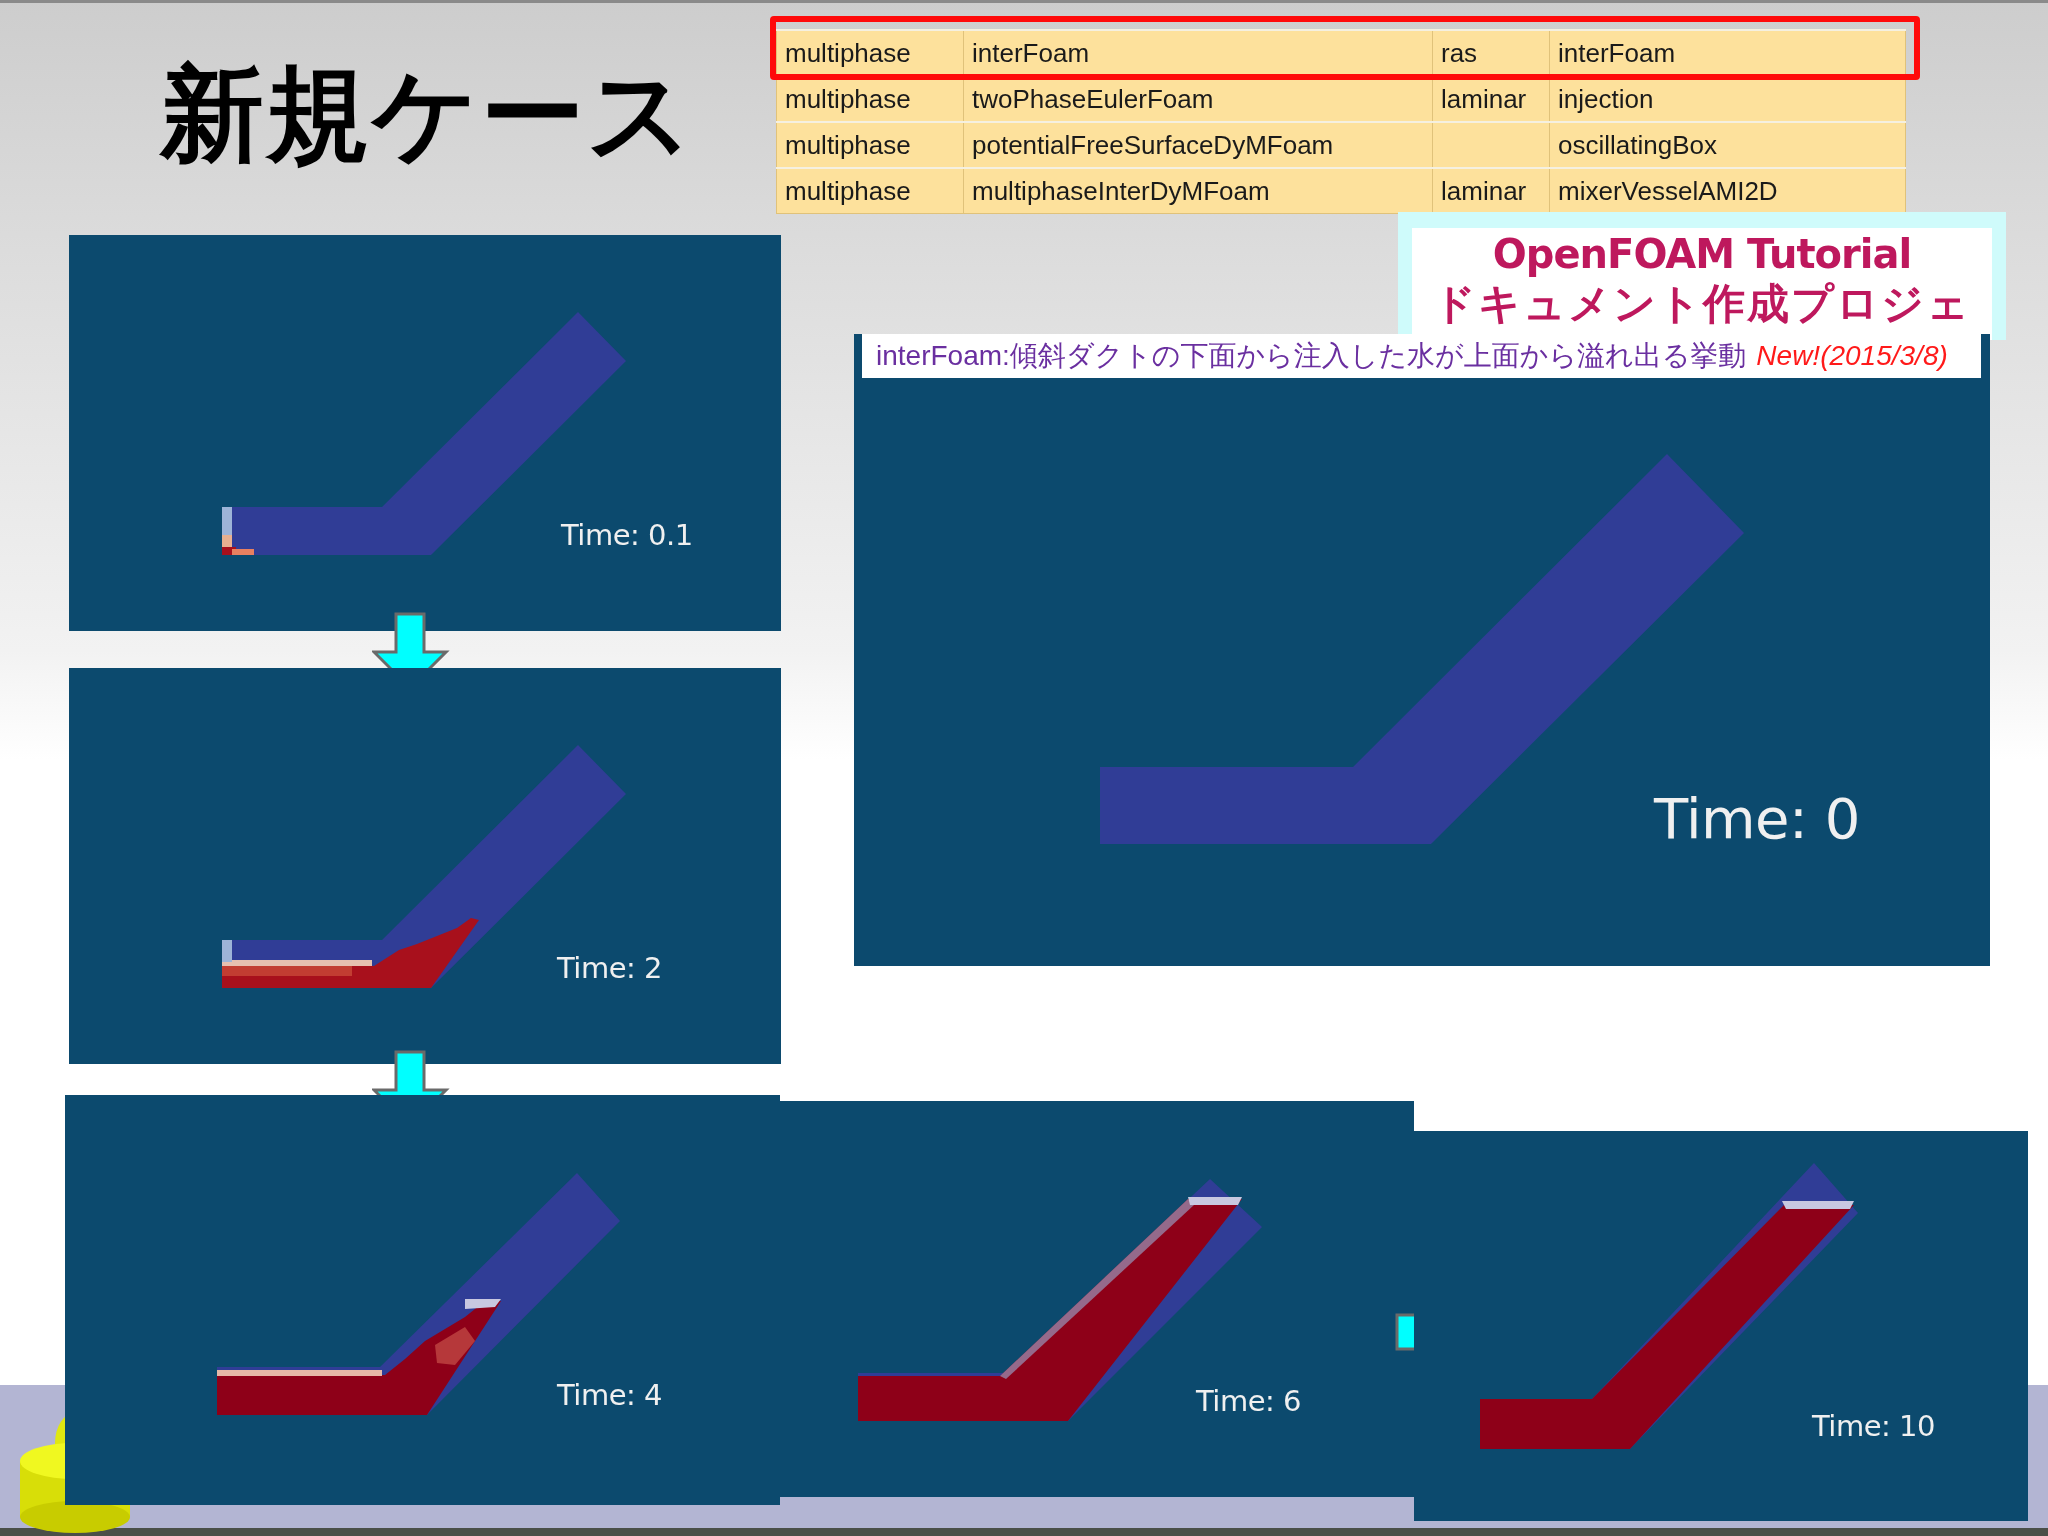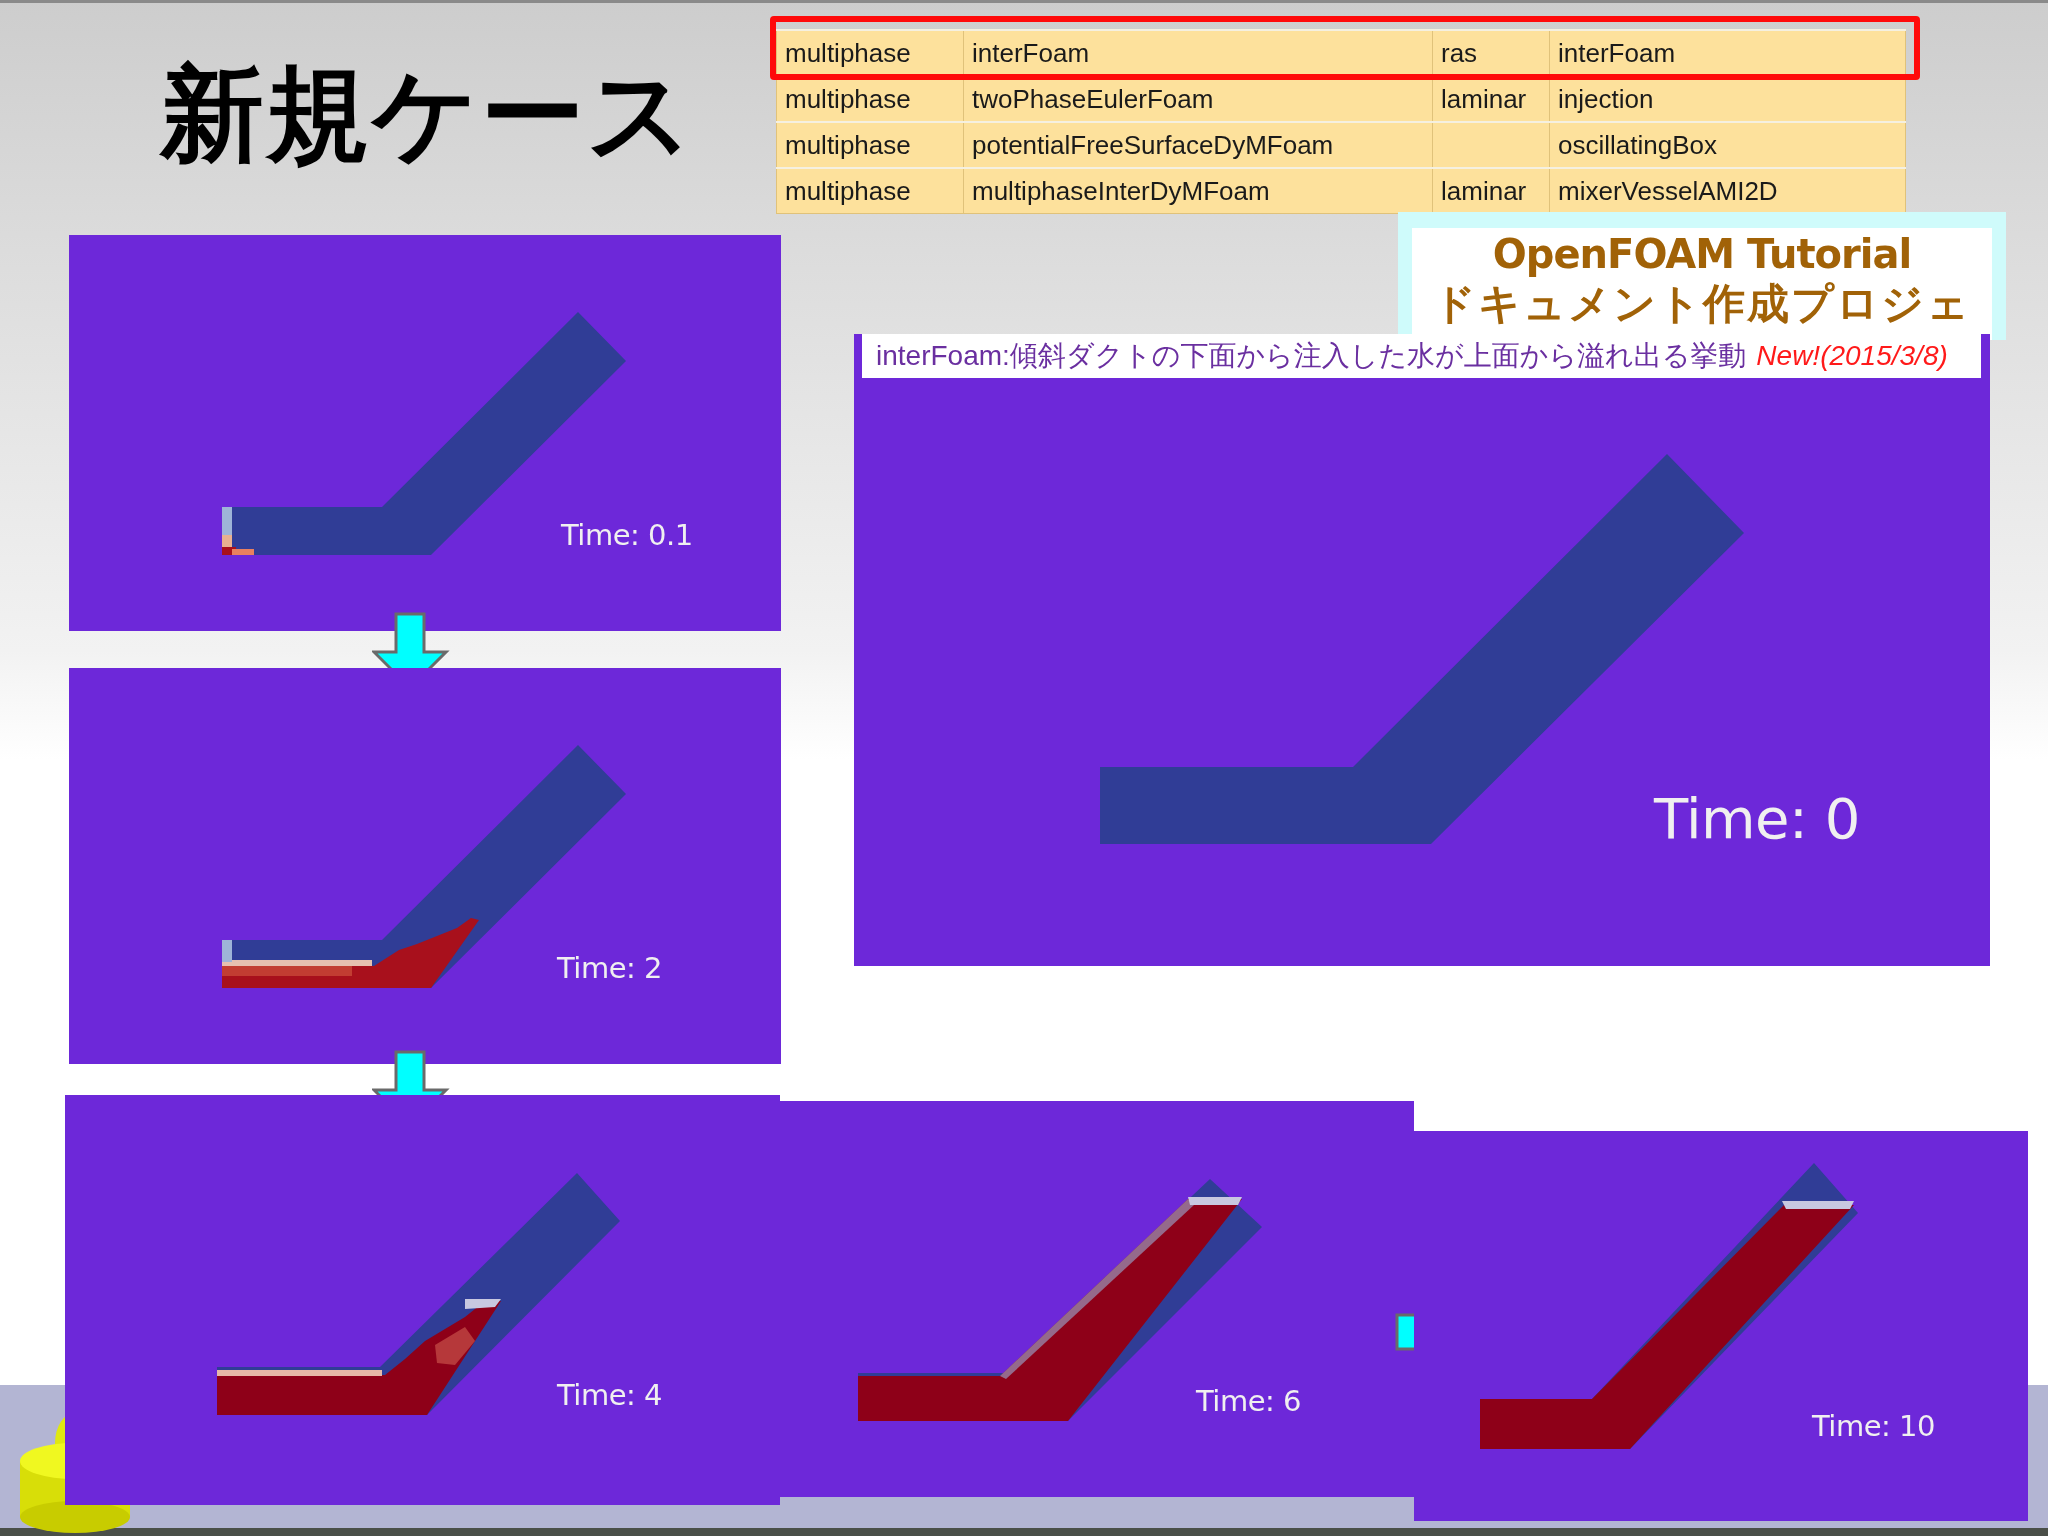--- a/index.html
+++ b/index.html
@@ -35,27 +35,27 @@
   }
 
   
   .badge {
     position: absolute; left: 1398px; top: 212px; width: 608px; height: 128px;
     background: #cffbfb;
   }
   .badge-inner {
     position: absolute; left: 14px; top: 16px; right: 14px; bottom: 0;
     background: #fff; text-align: center;
-    font-family: "DejaVu Sans", sans-serif; font-weight: bold; color: #a16207;
+    font-family: "DejaVu Sans", sans-serif; font-weight: bold; color: #be185d;
   }
   .badge-line1 { font-size: 40px; line-height: 48px; margin-top: 2px; letter-spacing: -1px; }
   .badge-line2 { font-size: 42px; line-height: 52px; letter-spacing: 2px; }
 
   
-  .panel { position: absolute; background: #6d28d9; overflow: hidden; }
+  .panel { position: absolute; background: #0c4a6e; overflow: hidden; }
   .panel svg { position: absolute; left: 0; top: 0; }
   .time-label {
     position: absolute; color: #f0f0f0; font-family: "DejaVu Sans", sans-serif;
     font-size: 29px; letter-spacing: -0.5px; white-space: nowrap;
   }
 
   .caption {
     position: absolute; left: 862px; top: 334px; width: 1119px; height: 44px;
     background: #fff; font-size: 28px; line-height: 44px; padding-left: 14px; box-sizing: border-box;
     white-space: nowrap; overflow: hidden;

